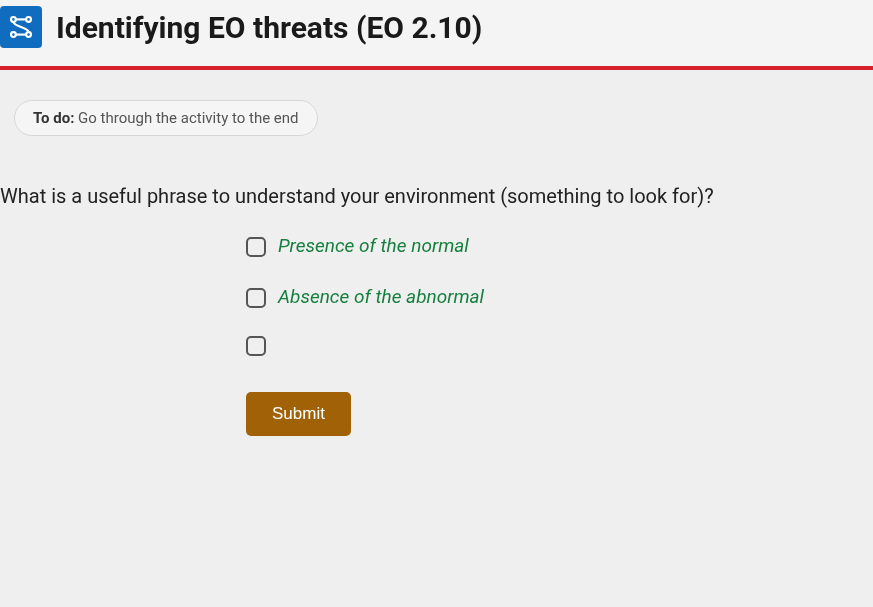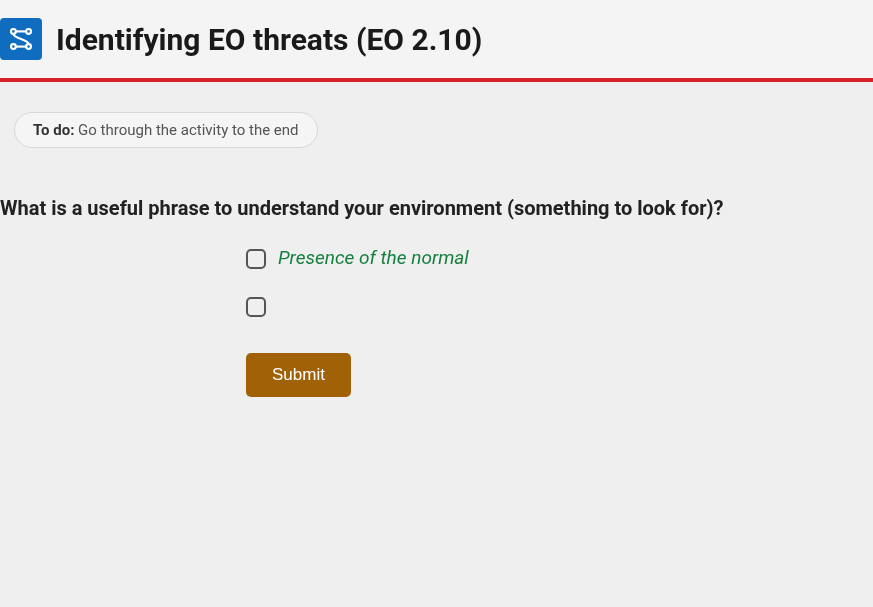--- a/index.html
+++ b/index.html
@@ -10,21 +10,21 @@
     body {
       font-family: -apple-system, BlinkMacSystemFont, "Segoe UI", Roboto, Helvetica, Arial, sans-serif;
       background: #f0eff0;
       width: 873px;
       height: 607px;
       overflow: hidden;
     }
     .header {
       display: flex;
       align-items: center;
-      padding: 18px 0 18px 0;
+      padding: 6px 0 18px 0;
       background: #f5f4f5;
       border-bottom: 4px solid #d6202a;
     }
     .activity-icon-box {
       width: 42px;
       height: 42px;
       background: #0f6cbf;
       border-radius: 4px;
       display: flex;
       align-items: center;
@@ -60,21 +60,21 @@
     .todo-chip .todo-label {
       font-weight: 700;
       color: #333;
       text-align: center;
     }
     .question-text {
       font-size: 20px;
       color: #222;
       margin-left: -14px;
       margin-bottom: 26px;
-      font-weight: 700;
+      font-weight: 400;
     }
     .options {
       margin-left: 232px;
     }
     .option {
       display: flex;
       align-items: flex-end;
       margin-bottom: 28px;
       font-size: 19px;
       color: #15803d;
@@ -127,17 +127,21 @@
 
   <div class="question-text">What is a useful phrase to understand your environment (something to look for)?</div>
 
   <div class="options">
     <div class="option">
       <div class="checkbox"></div>
       <span>Presence of the normal</span>
     </div>
     <div class="option">
       <div class="checkbox"></div>
+      <span>Absence of the abnormal</span>
+    </div>
+    <div class="option">
+      <div class="checkbox"></div>
     </div>
   </div>
 
   <button class="submit-btn">Submit</button>
 </div>
 
 </body></html>

